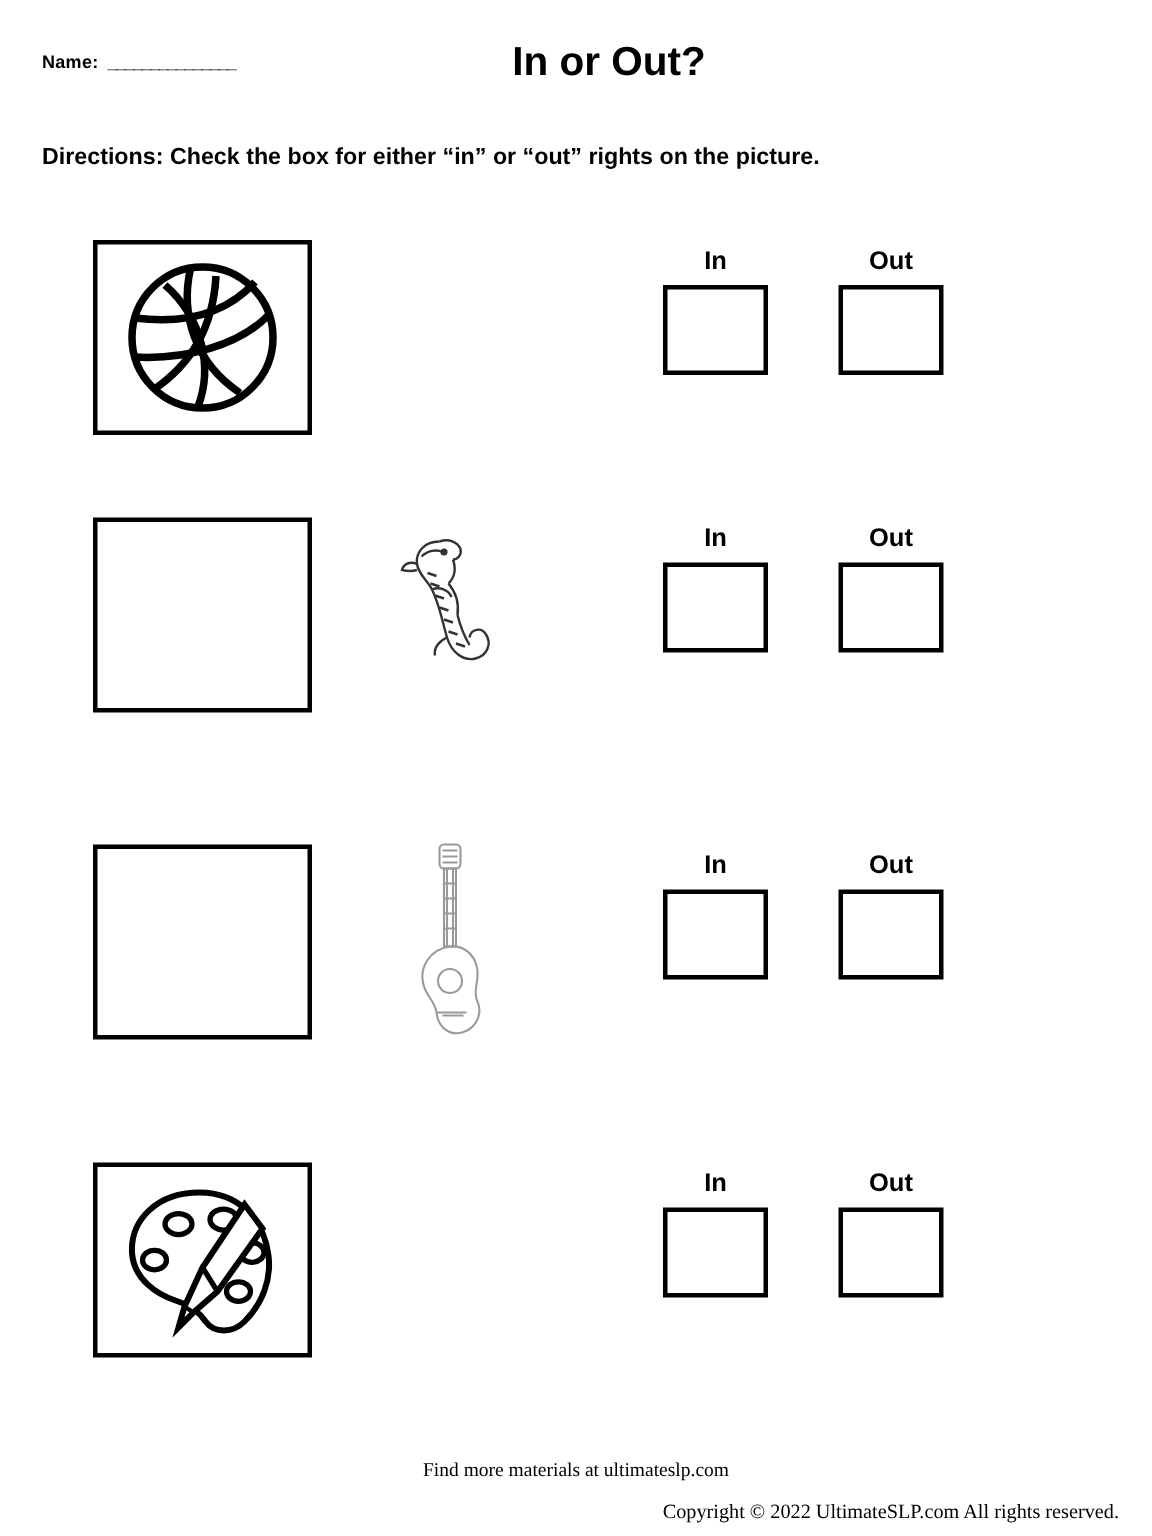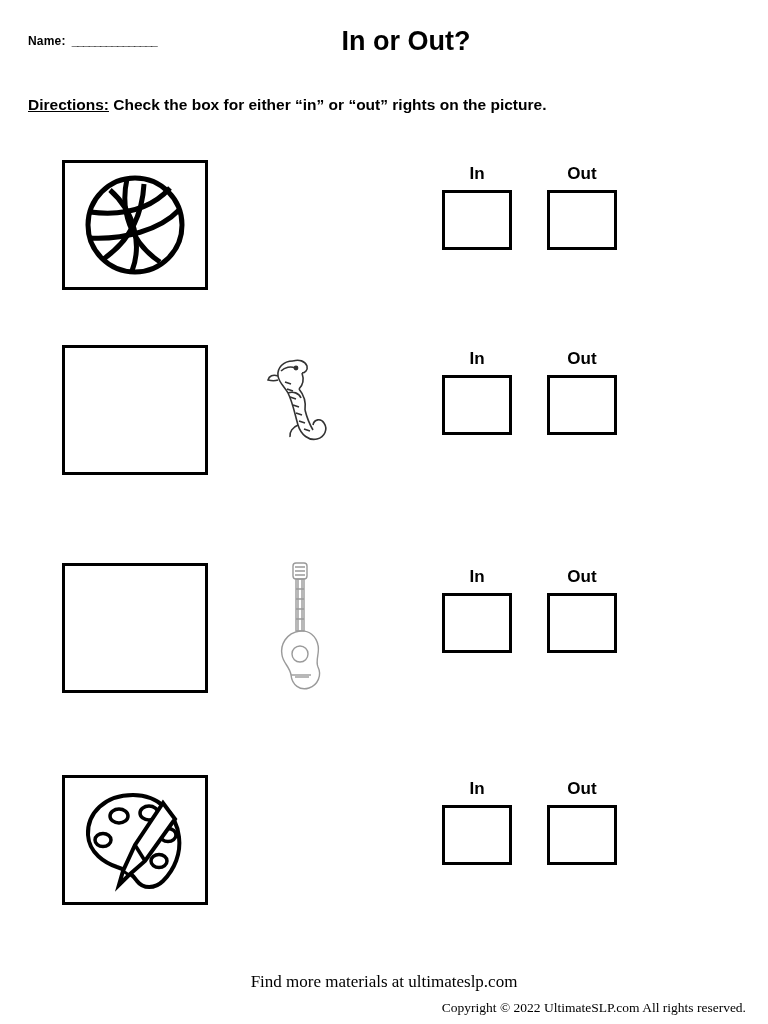--- a/index.html
+++ b/index.html
@@ -41,21 +41,20 @@
     padding-left: 44px;
   }
   .directions {
     position: absolute;
     left: 28px;
     top: 96px;
     font-size: 15.5px;
     font-weight: bold;
   }
   .directions .lbl {
-    text-decoration: underline;
   }
 
   
   .row {
     position: absolute;
     left: 0;
     width: 768px;
     height: 210px;
   }
 
@@ -94,21 +93,21 @@
     width: 230px;
     height: 150px;
   }
   .choice {
     position: absolute;
     top: 14px;
     width: 74px;
     text-align: center;
   }
   .choice.in  { left: 0px; }
-  .choice.out { left: 105px; }
+  .choice.out { left: 117px; }
   .choice-label {
     font-size: 17px;
     font-weight: bold;
     margin-bottom: 6px;
     display: block;
   }
   .checkbox {
     width: 70px;
     height: 60px;
     border: 3px solid #000;
@@ -117,21 +116,21 @@
     margin: 0 auto;
   }
 
   
   .footer-1 {
     position: absolute;
     left: 0;
     right: 0;
     top: 972px;
     text-align: center;
-    font-size: 17px;
+    font-size: 13px;
     font-family: "Liberation Serif", serif;
   }
   .footer-2 {
     position: absolute;
     right: 22px;
     top: 1000px;
     font-size: 13.5px;
     font-family: "Liberation Serif", serif;
   }
 </style>

